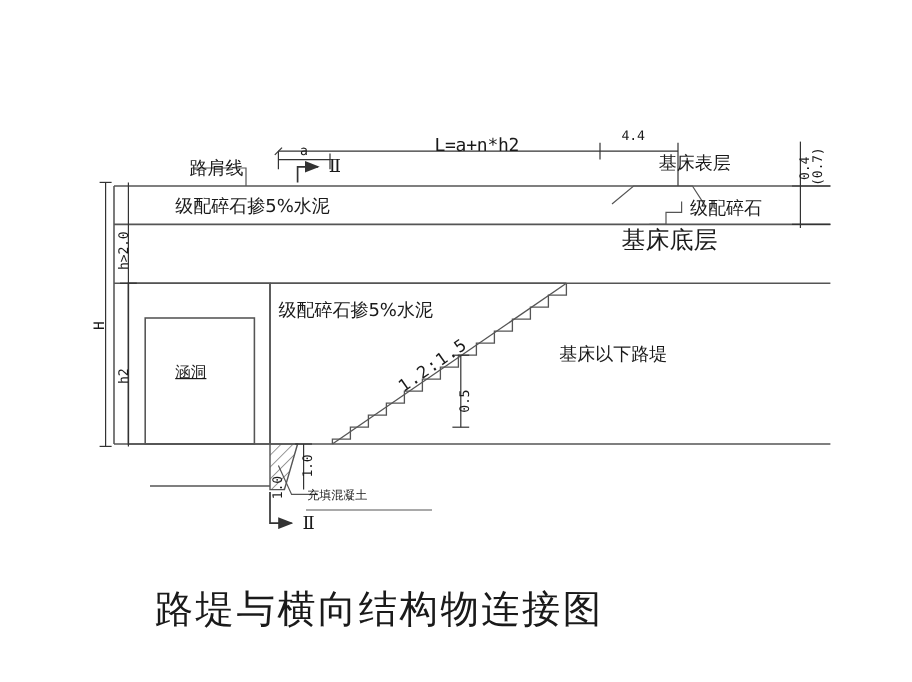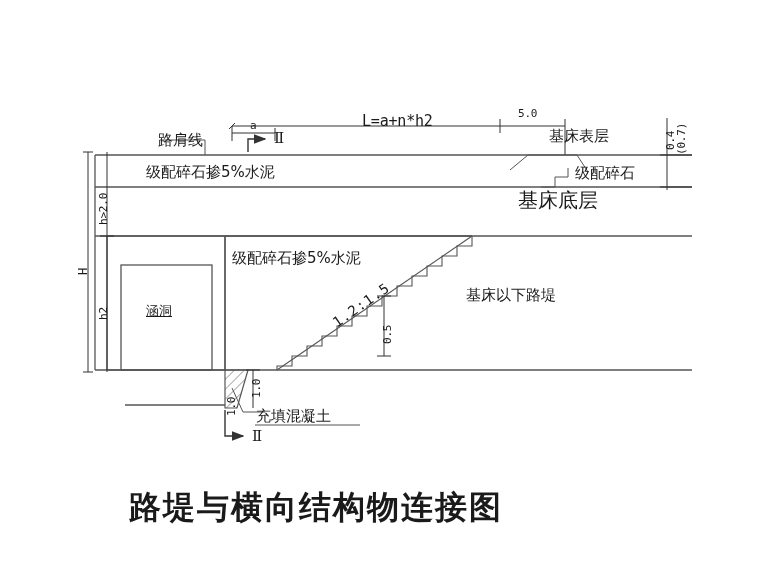--- a/index.html
+++ b/index.html
@@ -13,21 +13,21 @@
   .lbl{
     position:absolute;white-space:nowrap;line-height:1;
     color:#1a1a1a;
   }
   .cn{font-family:"DejaVu Sans","Liberation Sans",sans-serif;}
   .dim{font-family:"DejaVu Sans Mono","Liberation Mono",monospace;letter-spacing:-0.2px;}
   .rot90{transform-origin:0 0;transform:rotate(-90deg);}
   .title{
     position:absolute;left:0;top:486px;width:632px;text-align:center;
     font-family:"DejaVu Sans","Liberation Sans",sans-serif;
-    font-size:32px;letter-spacing:2px;color:#1a1a1a;font-weight:bold;
+    font-size:32px;letter-spacing:2px;color:#1a1a1a;
   }
   svg{display:block;}
 </style>
 </head>
 <body>
 
 <svg id="canvas" viewBox="0 0 760 568">
   <defs>
     <pattern id="hatch45" width="7" height="7" patternTransform="rotate(45)" patternUnits="userSpaceOnUse">
       <line x1="0" y1="0" x2="0" y2="7" stroke="#555" stroke-width="1"></line>
@@ -129,21 +129,21 @@
     <polyline points="541,187 555,187 555,177 568,177 568,168"></polyline>
 
     <line x1="255" y1="425" x2="360" y2="425"></line>
   </g>
 </svg>
 
 <div class="lbl cn" style="left:158px;top:121px;font-size:15px;margin-top:12px;">路肩线</div>
 
 <div class="lbl dim" style="left:362px;top:114px;font-size:15px;">L=a+n*h2</div>
 
-<div class="lbl dim" style="left:518px;top:108px;font-size:11px;">5.0</div>
+<div class="lbl dim" style="left:518px;top:108px;font-size:11px;">4.4</div>
 
 <div class="lbl dim" style="left:250px;top:120px;font-size:11px;">a</div>
 
 <div class="lbl" style="left:274px;top:131px;font-size:15px;font-family:'DejaVu Serif',serif;">Ⅱ</div>
 
 <div class="lbl" style="left:252px;top:429px;font-size:15px;font-family:'DejaVu Serif',serif;">Ⅱ</div>
 
 <div class="lbl cn" style="left:146px;top:165px;font-size:15px;">级配碎石掺5%水泥</div>
 
 <div class="lbl cn" style="left:232px;top:251px;font-size:15px;">级配碎石掺5%水泥</div>
@@ -151,21 +151,21 @@
 <div class="lbl cn" style="left:575px;top:166px;font-size:15px;">级配碎石</div>
 
 <div class="lbl cn" style="left:516px;top:129px;font-size:15px;margin-left:33px;">基床表层</div>
 
 <div class="lbl cn" style="left:518px;top:190px;font-size:20px;">基床底层</div>
 
 <div class="lbl cn" style="left:466px;top:288px;font-size:15px;text-align:right;">基床以下路堤</div>
 
 <div class="lbl cn" style="left:146px;top:304px;font-size:13px;text-decoration:underline;">涵洞</div>
 
-<div class="lbl cn" style="left:256px;top:409px;font-size:15px;">充填混凝土</div>
+<div class="lbl cn" style="left:256px;top:409px;font-size:10px;">充填混凝土</div>
 
 <div class="lbl dim rot90" style="left:77px;top:275px;font-size:12px;">H</div>
 
 <div class="lbl dim rot90" style="left:98px;top:225px;font-size:11px;">h&gt;2.0</div>
 
 <div class="lbl dim rot90" style="left:98px;top:320px;font-size:11px;">h2</div>
 
 <div class="lbl dim rot90" style="left:665px;top:150px;font-size:11px;">0.4</div>
 
 <div class="lbl dim rot90" style="left:676px;top:155px;font-size:11px;">(0.7)</div>

